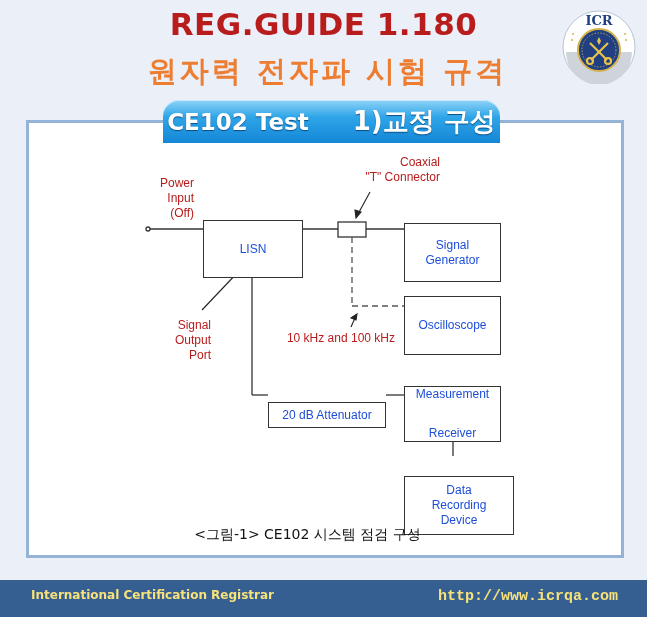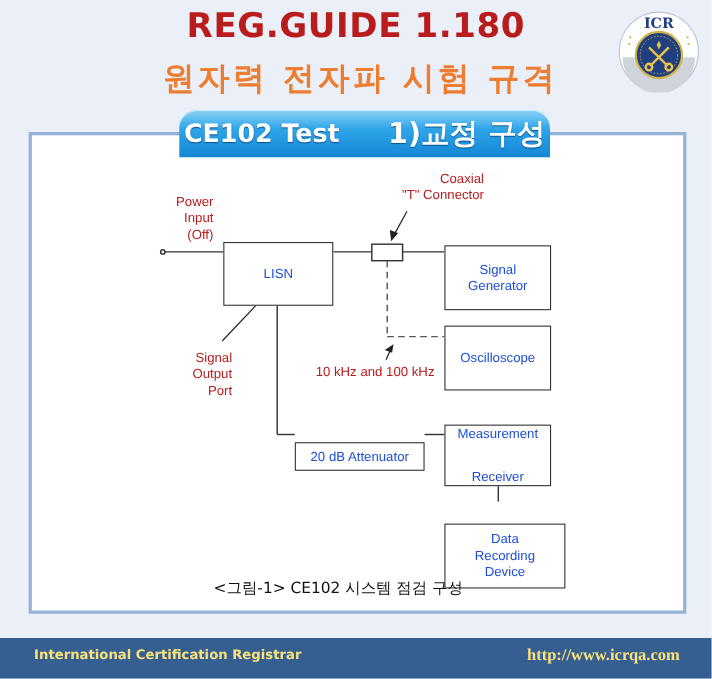--- a/index.html
+++ b/index.html
@@ -10,21 +10,21 @@
   .panel { position:absolute; left:26px; top:120px; width:592px; height:432px; background:#fff; border:3px solid #95b3d7; }
   .tab { position:absolute; left:163px; top:100px; width:337px; height:43px; border-radius:16px 16px 0 0; background:linear-gradient(#8fd3f7 0%, #2ea5e8 40%, #1486d6 100%); box-shadow:inset 0 1px 0 #c8ecff; display:flex; align-items:center; justify-content:center; gap:14px; color:#fff; font-family:"DejaVu Sans", sans-serif; font-weight:bold; }
   .tab .t1 { font-size:23px; text-shadow:0 1px 1px #0b4e86; }
   .tab .t2 { font-size:26px; text-shadow:0 1px 1px #0b4e86;margin-left:30px; }
   .diagram { position:absolute; left:0; top:0; width:647px; height:617px; }
   .dlabel { position:absolute; font-family:"Liberation Sans", sans-serif; font-size:12px; color:#b91c1c; text-align:right; line-height:15px; }
   .box { position:absolute; border:1.3px solid #333; background:#fff; display:flex; align-items:center; justify-content:center; text-align:center; font-family:"Liberation Sans", sans-serif; font-size:12px; color:#1d4ed8; line-height:15px; box-sizing:border-box;margin-top:20px; }
   .caption { position:absolute; left:0; width:615px; top:526px; text-align:center; font-family:"DejaVu Sans", sans-serif; font-size:14px; color:#111; }
   .footer { position:absolute; left:0; top:580px; width:647px; height:37px; background:#365f91; }
   .footer .org { position:absolute; left:31px; top:8px; font-family:"DejaVu Sans", sans-serif; font-weight:bold; font-size:12px; color:#f6e17a; }
-  .footer .url { position:absolute; right:29px; top:8px; font-family:Liberation Serif, serif; font-weight:bold; font-size:15px; color:#f6e17a;margin-left:48px; }
+  .footer .url { position:absolute; right:29px; top:8px; font-family:Liberation Mono, monospace; font-weight:bold; font-size:15px; color:#f6e17a;margin-left:48px; }
 </style>
 </head>
 <body>
 
 <div class="title-en">REG.GUIDE 1.180</div>
 <div class="title-ko">원자력 전자파 시험 규격</div>
 
 <svg class="logo" viewBox="0 0 74 74">
   <circle cx="37" cy="37" r="36" fill="#fff" stroke="#b9c3d3" stroke-width="1"></circle>
   <path d="M4,42 A33,33 0 0 0 70,42 Z" fill="#cfd3da"></path>

